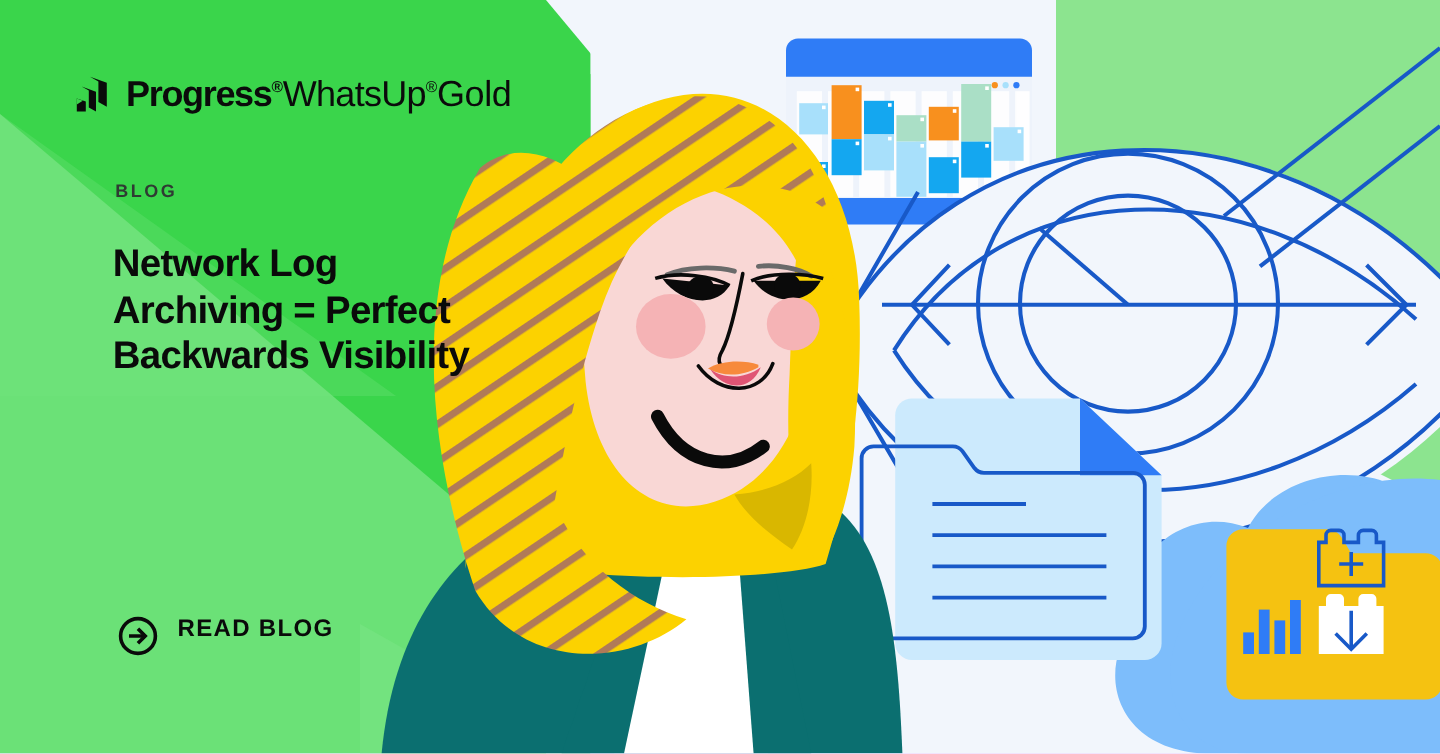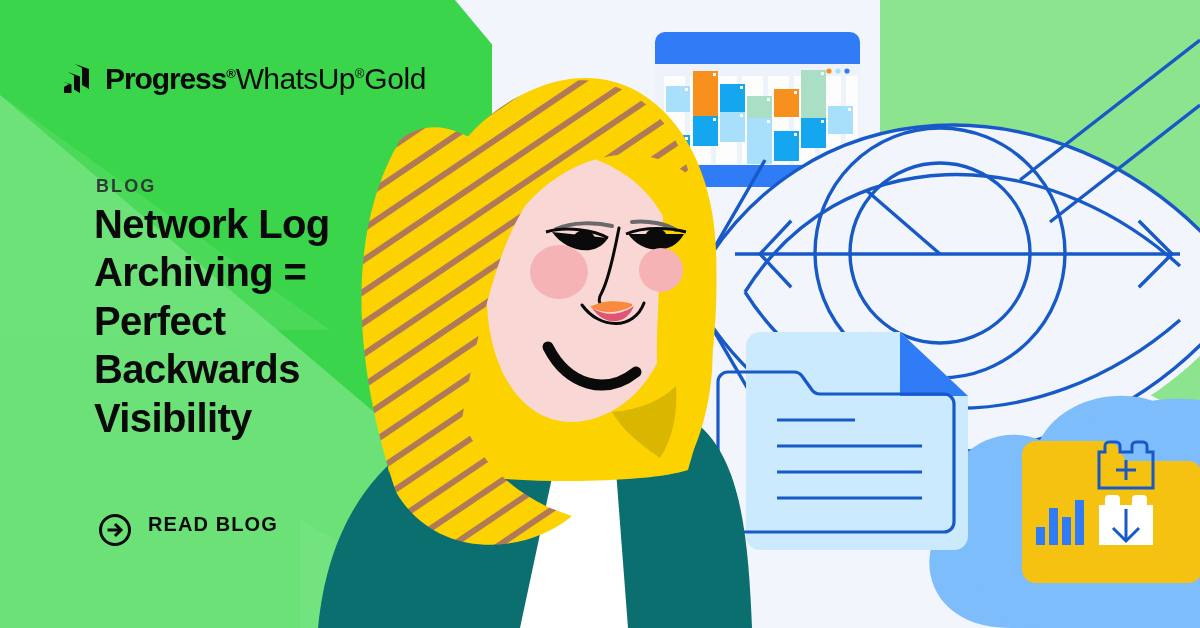--- a/index.html
+++ b/index.html
@@ -25,30 +25,30 @@
     letter-spacing:-0.2px; line-height:1;
     font-family:"Liberation Sans", sans-serif;
   }
   .logo-text .pg { font-weight:bold; letter-spacing:-1.1px; }
   .logo-text .sup { font-size:13px; vertical-align:super; font-weight:bold; }
   .logo-text .wu { font-weight:400; letter-spacing:-0.6px; }
   .logo-text .sup2 { font-size:13px; vertical-align:super; font-weight:400; }
   .logo-text .gold { font-weight:400; letter-spacing:-0.4px; }
 
   .eyebrow {
-    position:absolute; left:96px; top:176px;
-    font-size:18px; font-weight:bold; letter-spacing:2.1px;
+    position:absolute; left:96px; top:151px;
+    font-size:15px; font-weight:bold; letter-spacing:2.1px;
     color:#2f3b33;
     text-align:center;
   }
 
   .headline {
     position:absolute; left:94px; top:200px;
     width:330px;
-    font-size:40px; font-weight:bold; line-height:1.21;
+    font-size:32px; font-weight:bold; line-height:1.21;
     color:#0a0a0a; letter-spacing:-0.6px;
   }
 
   .cta {
     position:absolute; left:98px; top:513px;
     display:flex; gap:16px;
     cursor:pointer;
   }
   .cta-icon { width:34px; height:34px; flex:none; }
   .cta-label {

